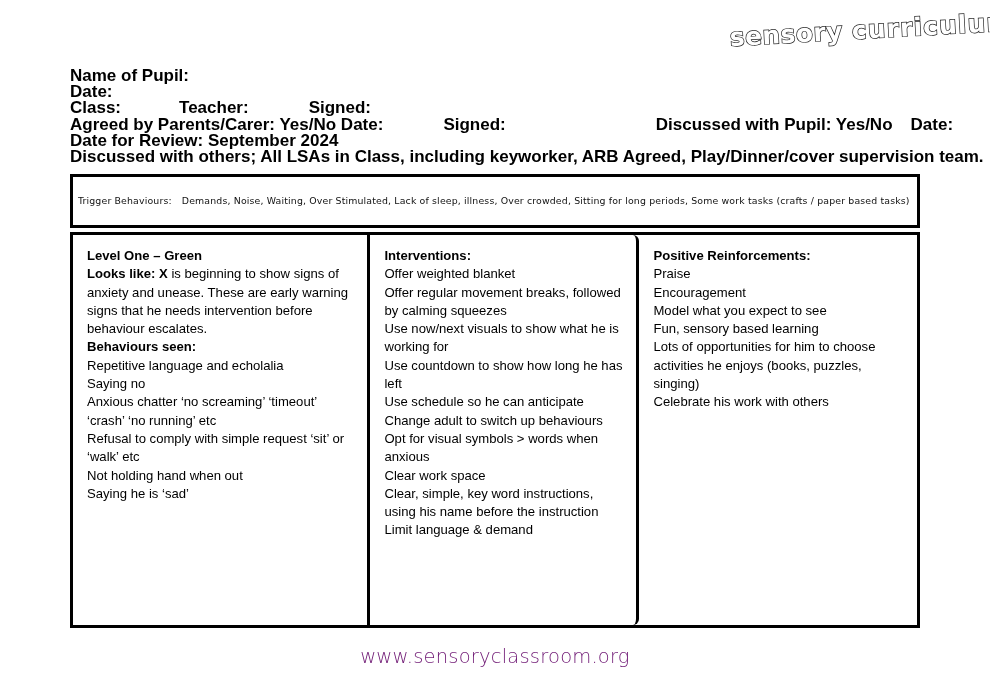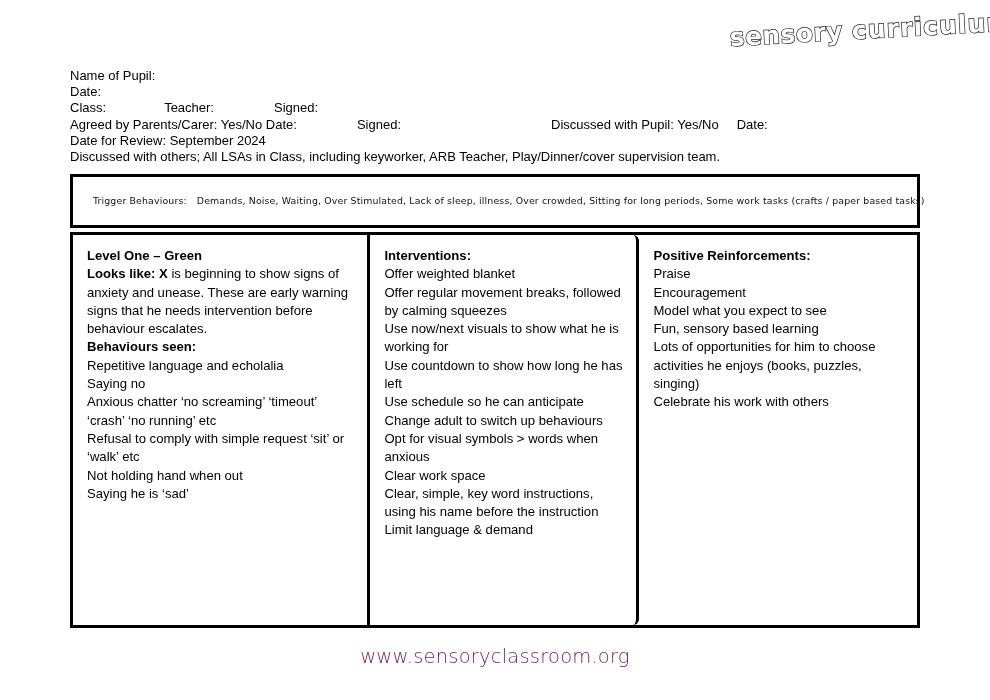--- a/index.html
+++ b/index.html
@@ -38,22 +38,22 @@
     line-height: 40px;
   }
   #logo .logo-word2 { letter-spacing: 1.1px; }
 
   
   #header-meta {
     position: absolute;
     top: 68px;
     left: 70px;
     width: 860px;
-    font-size: 13px;
-    font-weight: normal;
+    font-size: 17px;
+    font-weight: bold;
     line-height: 16.2px;
     color: #000;
   }
   #header-meta .meta-row { white-space: pre; }
   #header-meta .sp-lg { display: inline-block; width: 58px; }
   #header-meta .sp-xl { display: inline-block; width: 60px; }
   #header-meta .sp-xxl { display: inline-block; width: 150px; }
   #header-meta .sp-sm { display: inline-block; width: 18px; }
 
   
@@ -62,21 +62,21 @@
     left: 70px;
     top: 174px;
     width: 850px;
     height: 54px;
     box-sizing: border-box;
     border: 3.5px solid #000;
     background: #fff;
   }
   #trigger-text {
     position: absolute;
-    left: 20px;
+    left: 5px;
     top: 18px;
     font-family: "DejaVu Sans", sans-serif;
     font-size: 9.4px;
     letter-spacing: 0.15px;
     color: #111;
     white-space: nowrap;
   }
   #trigger-text .trig-label { margin-right: 10px; }
 
   
@@ -125,21 +125,21 @@
 <div id="logo">
   <div class="logo-text"><span>sensory</span> <span class="logo-word2">curriculum</span></div>
 </div>
 
 <div id="header-meta">
   <div class="meta-row">Name of Pupil:</div>
   <div class="meta-row">Date:</div>
   <div class="meta-row"><span>Class:</span><span class="sp-lg"></span><span>Teacher:</span><span class="sp-xl"></span><span>Signed:</span></div>
   <div class="meta-row"><span>Agreed by Parents/Carer: Yes/No Date:</span><span class="sp-xl"></span><span>Signed:</span><span class="sp-xxl"></span><span>Discussed with Pupil: Yes/No</span><span class="sp-sm"></span><span>Date:</span></div>
   <div class="meta-row">Date for Review: September 2024</div>
-  <div class="meta-row">Discussed with others; All LSAs in Class, including keyworker, ARB Teacher, Play/Dinner/cover supervision team.</div>
+  <div class="meta-row">Discussed with others; All LSAs in Class, including keyworker, ARB Agreed, Play/Dinner/cover supervision team.</div>
 </div>
 
 <div id="trigger-box">
   <div id="trigger-text">
     <span class="trig-label">Trigger Behaviours:</span><span>Demands, Noise, Waiting, Over Stimulated, Lack of sleep, illness, Over crowded, Sitting for long periods, Some work tasks (crafts / paper based tasks)</span>
   </div>
 </div>
 
 <div id="main-table">
 

